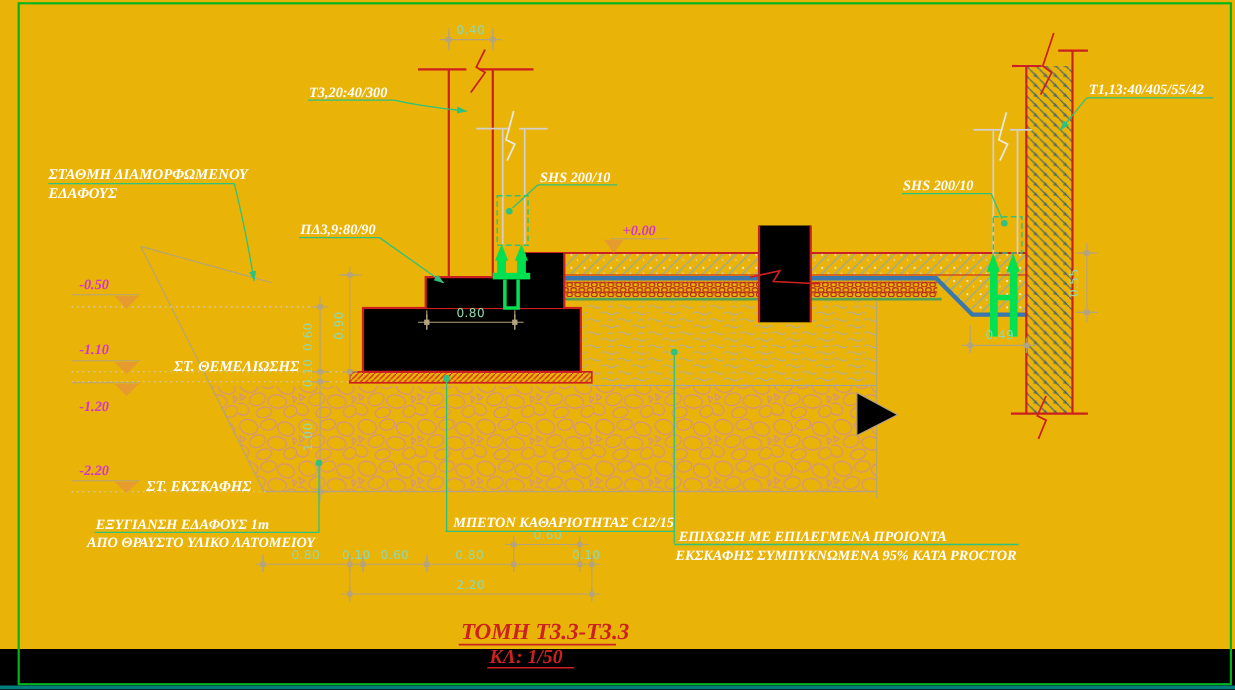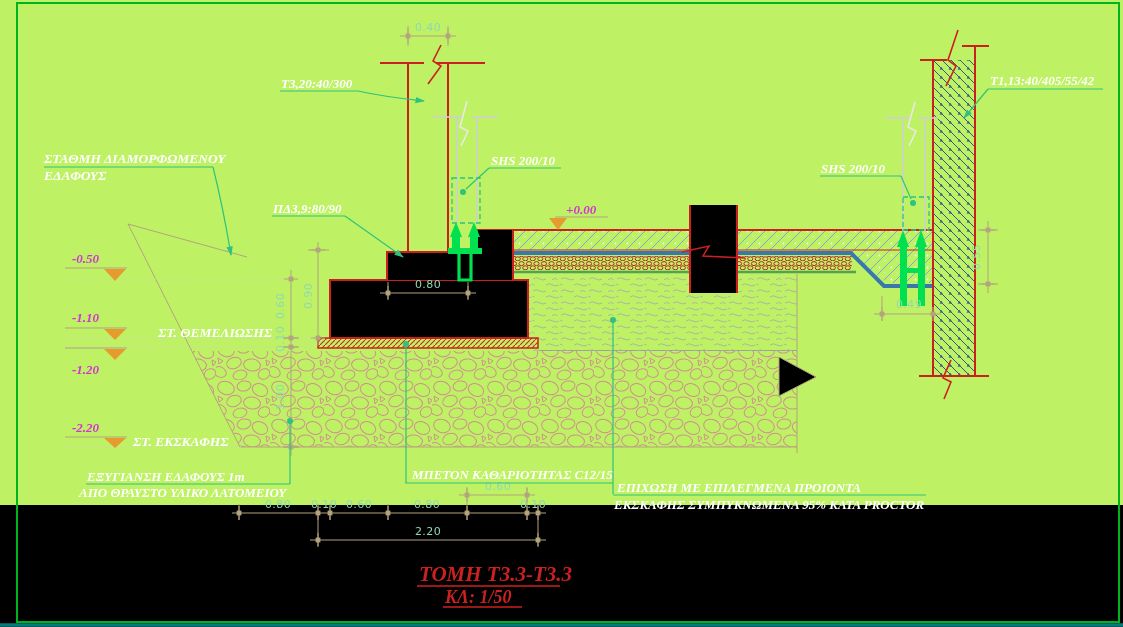--- a/index.html
+++ b/index.html
@@ -1,16 +1,16 @@
 <!DOCTYPE html>
 <html><head>
 <meta charset="utf-8">
 <style>
   html,body{margin:0;padding:0;background:#000;width:1123px;height:627px;overflow:hidden;}
-  .stage{position:relative;width:1123px;height:505px;background:#bef264;}
+  .stage{position:relative;width:1123px;height:590px;background:#eab308;}
   svg{position:absolute;left:0;top:0;}
   text{user-select:none;}
   .wlabel{fill:#ffffff;font:italic bold 13px "Liberation Serif",serif;}
   .wlabel2{fill:#ffffff;font:italic bold 13.5px "Liberation Serif",serif;}
   .mag{fill:#d233d2;font:italic bold 13px "Liberation Serif",serif;}
   .dim{fill:#8fd9b0;font:11px "DejaVu Sans",sans-serif;letter-spacing:.4px;}
   .title{fill:#cc2121;font:italic bold 21px "Liberation Serif",serif;}
   .title2{fill:#cc2121;font:italic bold 18px "Liberation Serif",serif;}
   .mid{text-anchor:middle;}
 </style>

